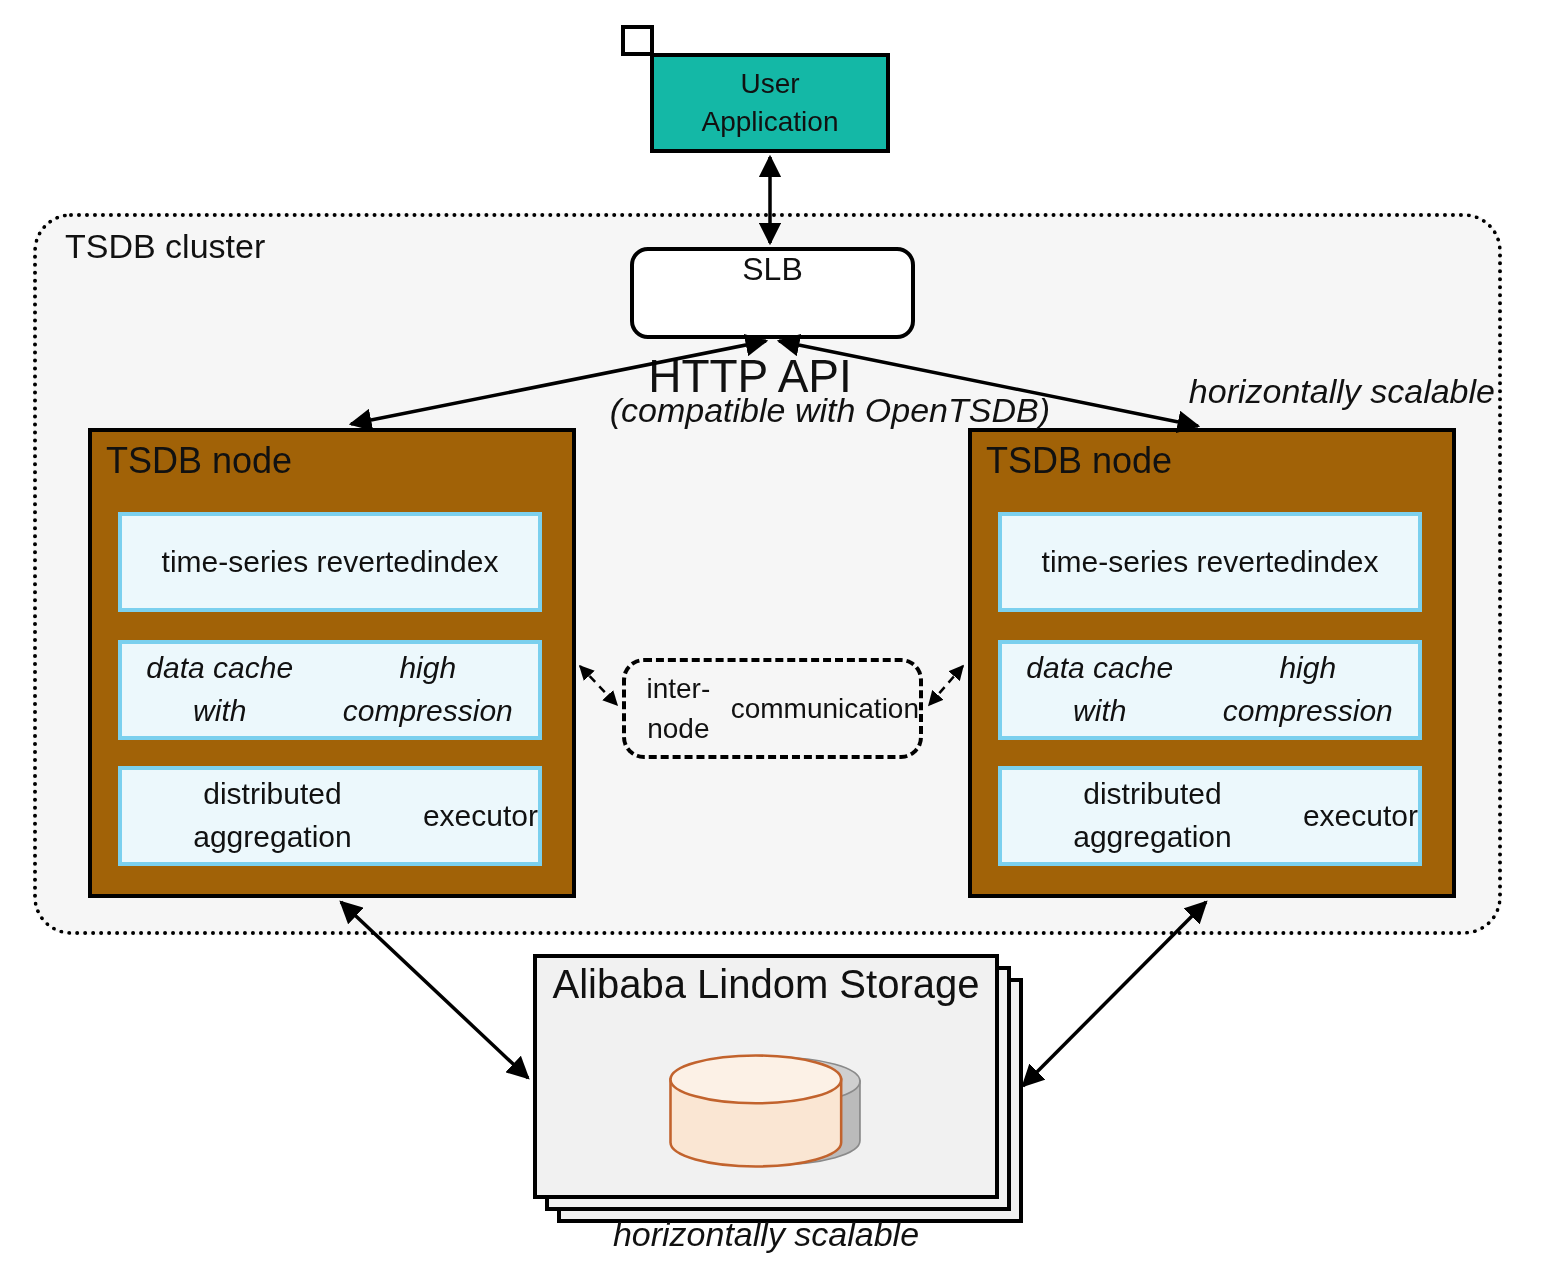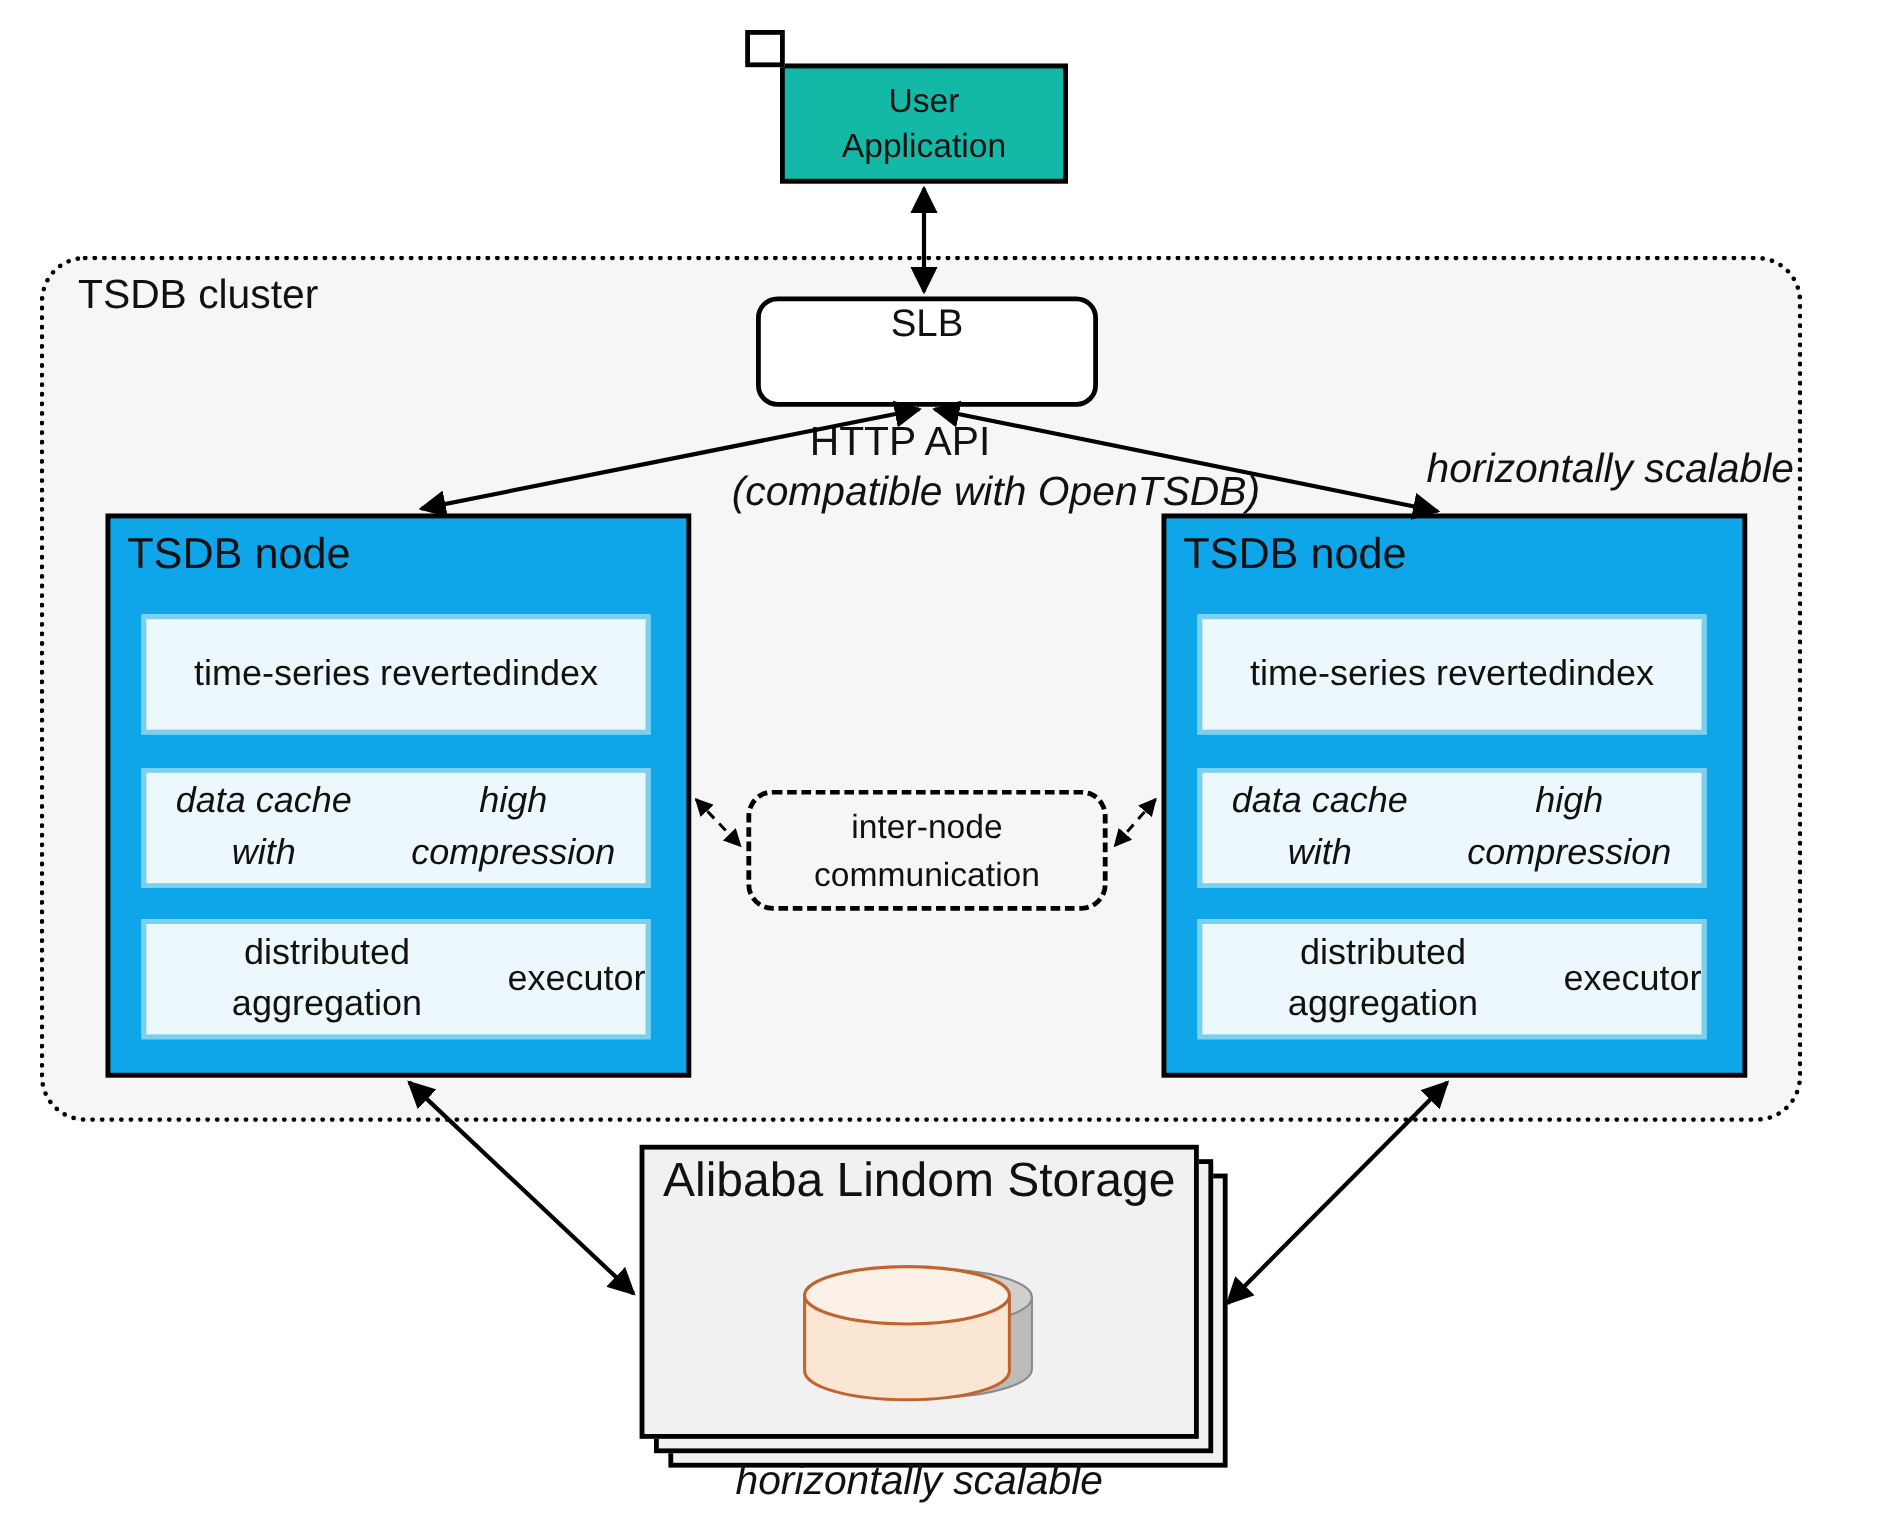--- a/index.html
+++ b/index.html
@@ -19,42 +19,42 @@
   .user-app-tab{position:absolute;left:621px;top:25px;width:33px;height:31px;
     background:#fff;border:4px solid #000;box-sizing:border-box;z-index:4;}
 
   
   .slb{position:absolute;left:630px;top:247px;width:285px;height:92px;
     background:#fff;border:4px solid #000;border-radius:18px;box-sizing:border-box;z-index:3;
     display:flex;align-items:flex-start;justify-content:center;font-size:32px;}
 
   
   .http-api{position:absolute;left:540px;top:349px;width:420px;text-align:center;
-    font-size:34px;z-index:4;}
+    font-size:46px;z-index:4;}
   .http-note{position:absolute;left:430px;top:391px;width:620px;text-align:right;
     font-size:34px;font-style:italic;z-index:4;}
   .scalable-top{position:absolute;left:1150px;top:372px;width:345px;text-align:right;
     font-size:34px;font-style:italic;z-index:4;}
 
   
-  .tsdb-node{position:absolute;width:488px;height:470px;background:#0ea5e9;
+  .tsdb-node{position:absolute;width:488px;height:470px;background:#a16207;
     border:4px solid #000;box-sizing:border-box;z-index:2;}
   .tsdb-node.left{left:88px;top:428px;}
   .tsdb-node.right{left:968px;top:428px;}
   .node-label{position:absolute;left:14px;top:8px;font-size:36px;}
   .component{position:absolute;left:26px;width:424px;height:100px;
     background:#ecf8fc;border:4px solid #7bd0ee;box-sizing:border-box;
     display:flex;flex-direction:row;align-items:center;justify-content:center;
     font-size:30px;line-height:1.42;text-align:center;}
   .component.c0{top:80px;} .component.c1{top:208px;font-style:italic;} .component.c2{top:334px;}
 
   
   .inter-node{position:absolute;left:622px;top:658px;width:301px;height:101px;
     border:4px dashed #000;border-radius:22px;box-sizing:border-box;z-index:2;
-    display:flex;flex-direction:column;align-items:center;justify-content:center;
+    display:flex;align-items:center;justify-content:center;
     font-size:28px;line-height:1.4;text-align:center;}
 
   
   .storage-layer{position:absolute;width:466px;height:245px;background:#f1f1f1;
     border:4px solid #000;box-sizing:border-box;}
   .storage-l3{left:557px;top:978px;z-index:1;}
   .storage-l2{left:545px;top:966px;z-index:2;}
   .storage-main{left:533px;top:954px;z-index:3;
     display:flex;flex-direction:column;align-items:center;justify-content:space-between;gap:40px;}
   .storage-title{font-size:40px;margin-top:4px;white-space:nowrap;}

